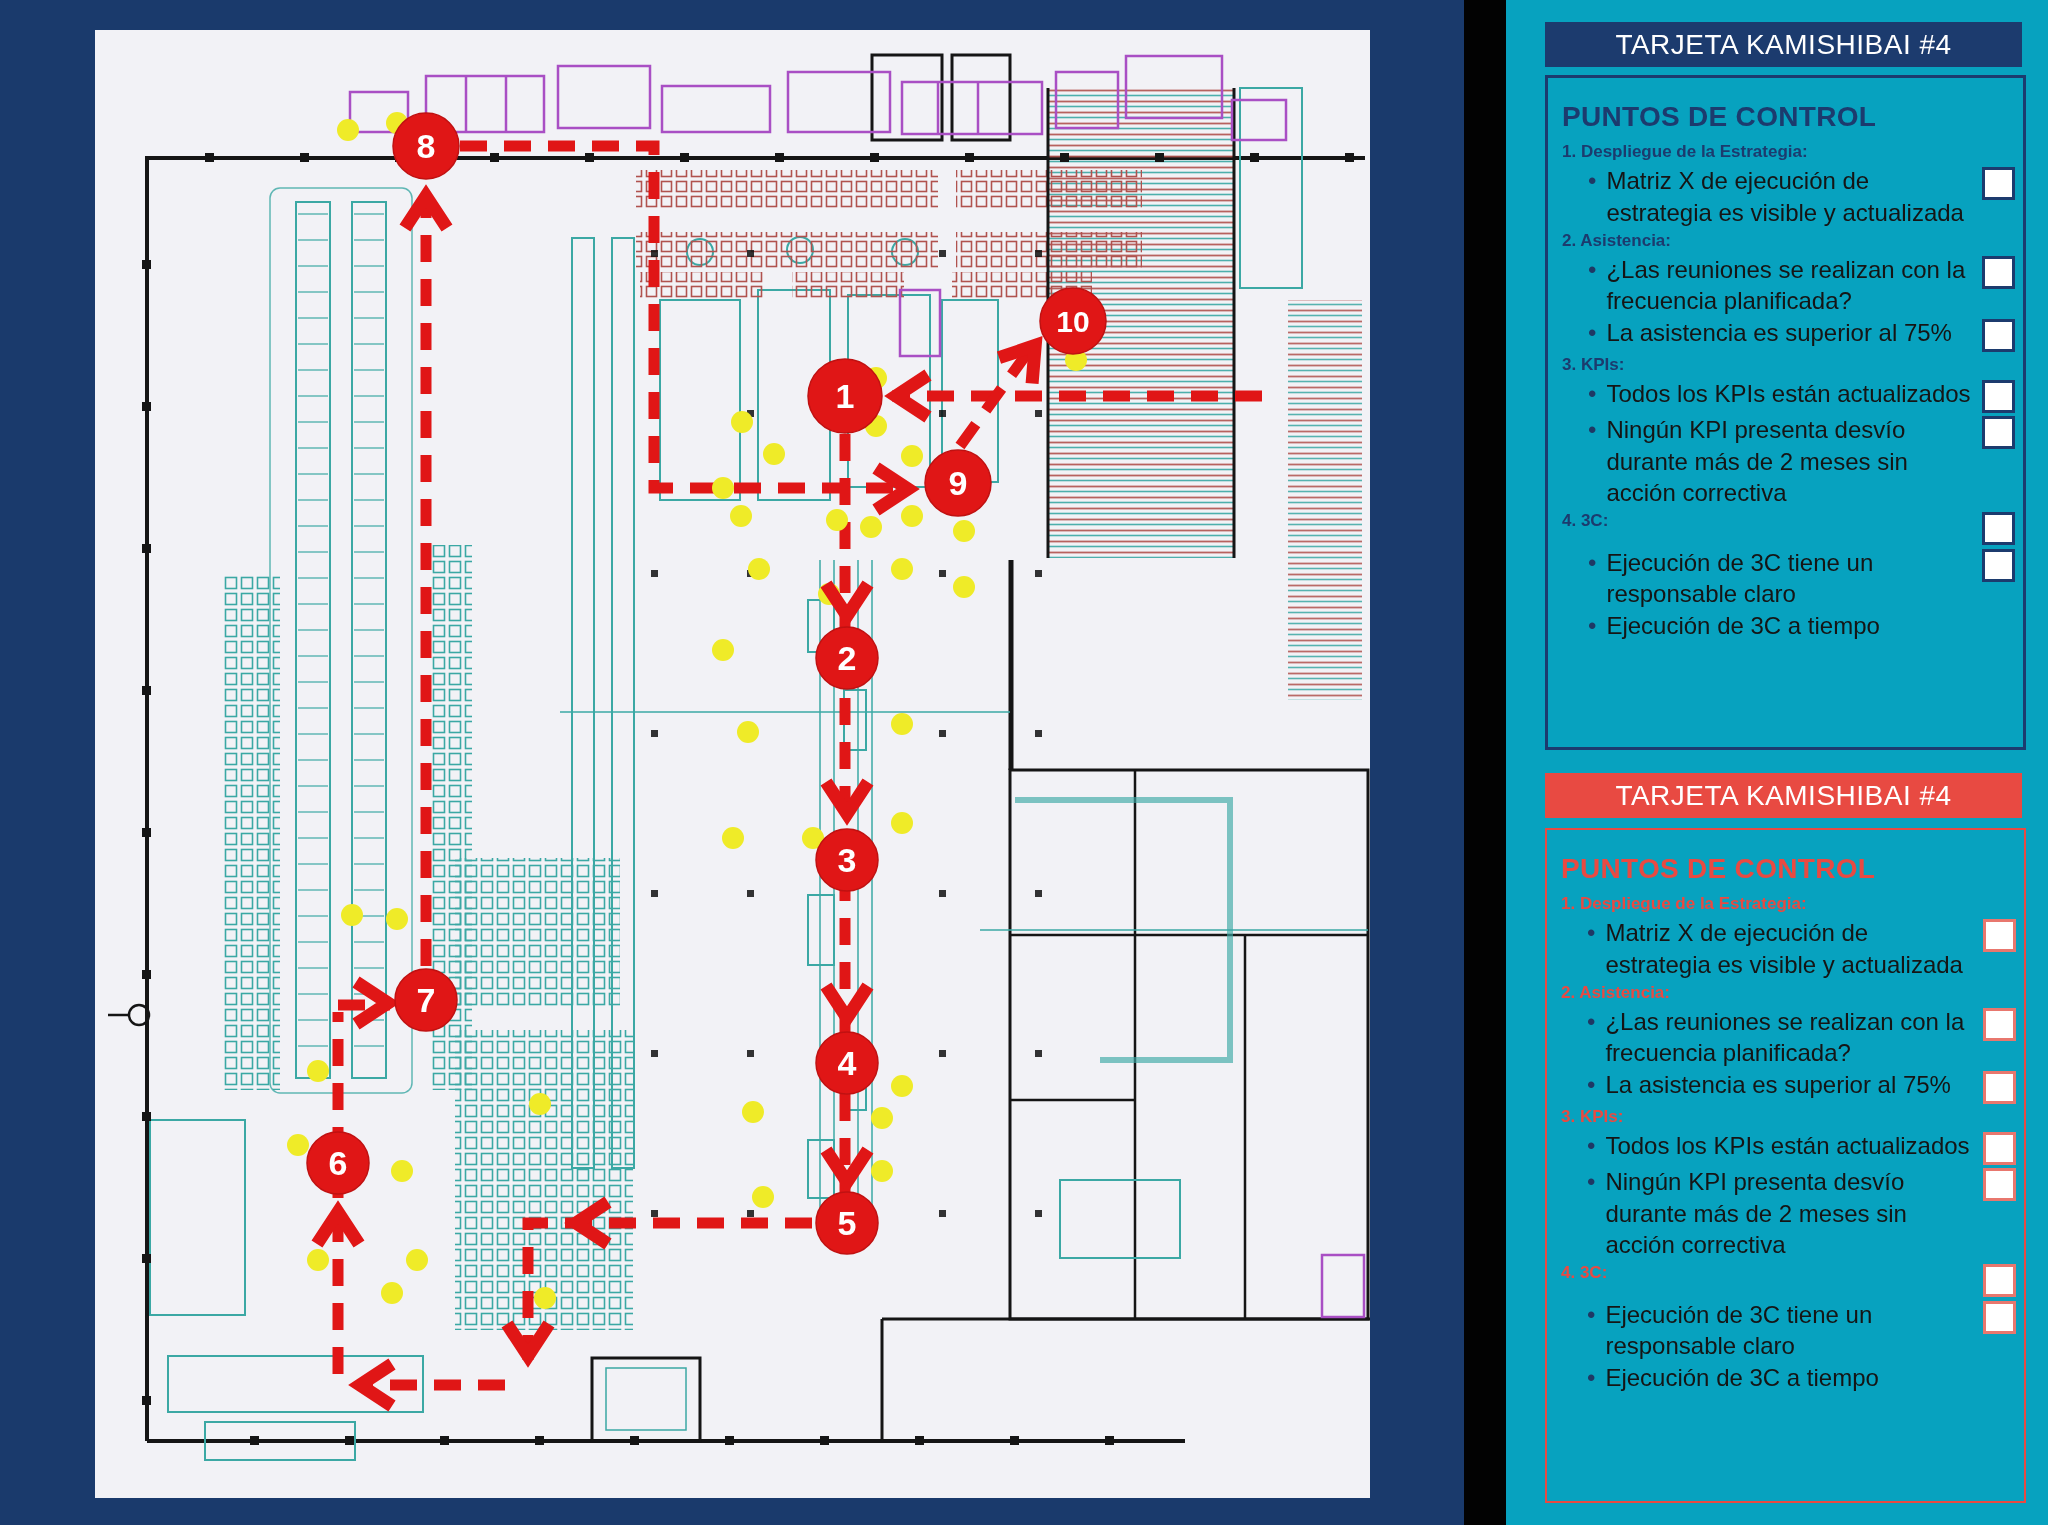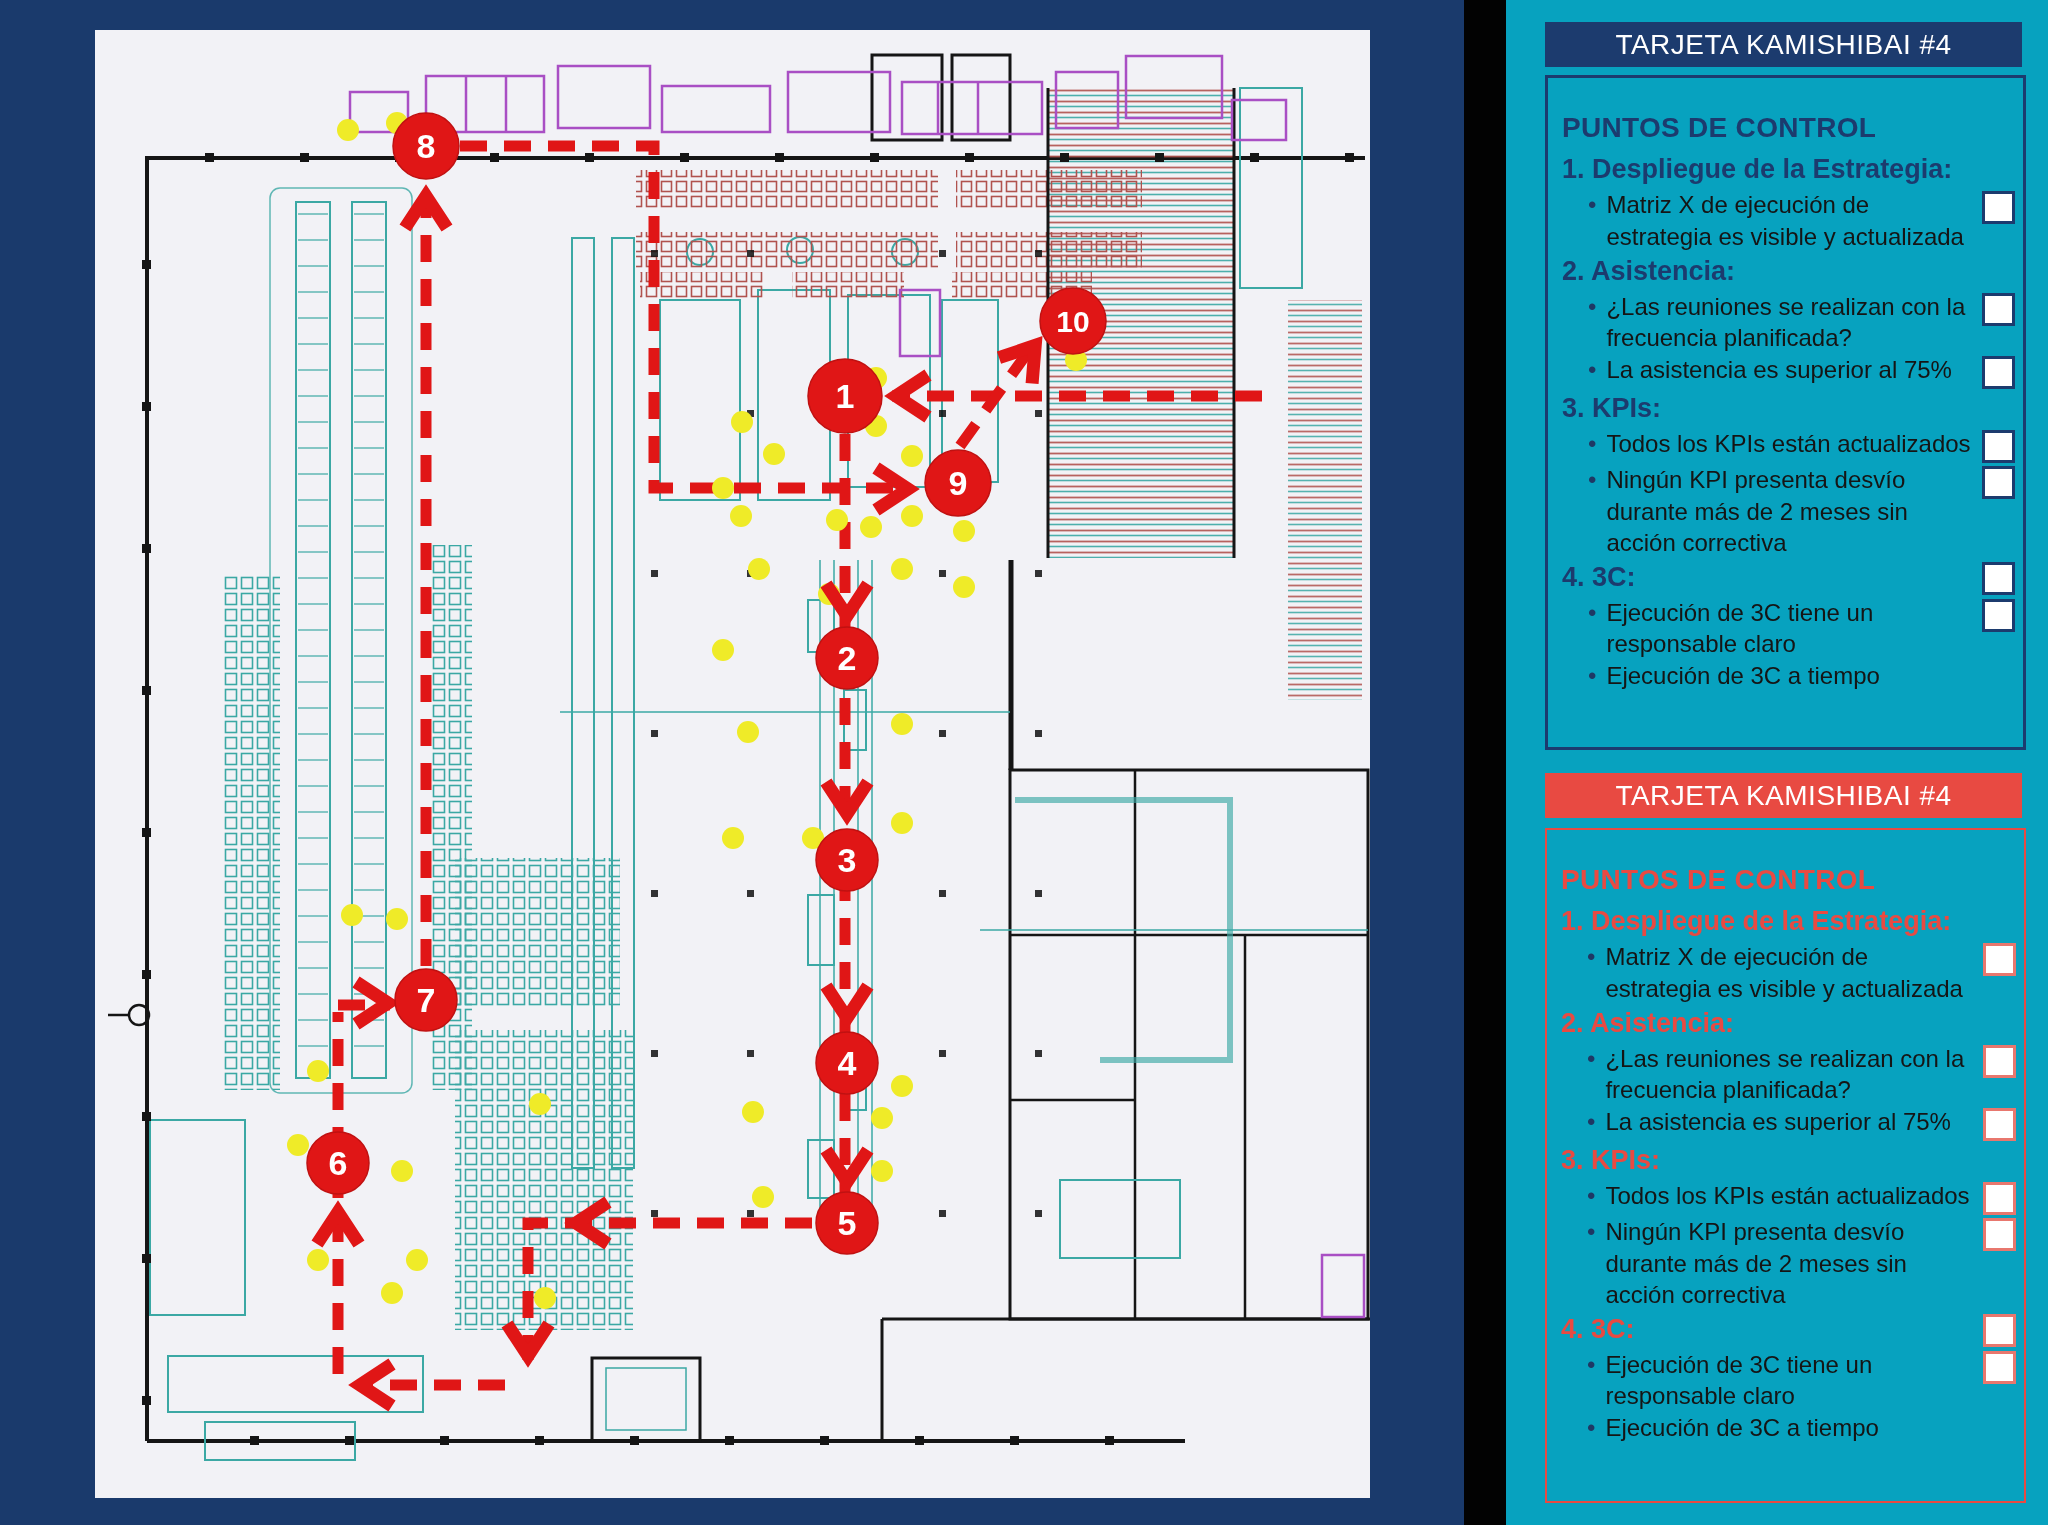--- a/index.html
+++ b/index.html
@@ -11,24 +11,24 @@
   
   .card-header{position:absolute;left:1545px;width:477px;height:45px;display:flex;
       align-items:center;justify-content:center;color:#ffffff;font-weight:400;
       font-size:28px;letter-spacing:.5px;box-sizing:border-box;}
   .card-header.v-blue{top:22px;background:#1C3B6E;}
   .card-header.v-red{top:773px;background:#E84A42;}
   .card-body{position:absolute;left:1545px;width:481px;box-sizing:border-box;
       padding:12px 8px 8px 12px;color:#151515;font-size:24px;line-height:1.3;background:transparent;}
   .card-body.v-blue{top:75px;height:675px;border:3px solid #1C3B6E;}
   .card-body.v-red{top:828px;height:675px;border:2px solid #E84A42;}
-  .card-title{font-weight:700;font-size:28px;margin:20px 0 6px 2px;letter-spacing:.3px;}
+  .card-title{font-weight:700;font-size:28px;margin:9px 0 6px 2px;letter-spacing:.3px;}
   .v-blue .card-title,.v-blue .sec-head{color:#1C3B6E;}
   .v-red .card-title,.v-red .sec-head{color:#E84A42;}
-  .sec-head{font-weight:700;font-size:27px;display:flex;align-items:flex-start;margin:2px 0 2px 2px;}
+  .sec-head{font-weight:700;font-size:17px;display:flex;align-items:flex-start;margin:2px 0 2px 2px;}
   .sec-head .h-txt{flex:1;}
   .item{display:flex;align-items:flex-start;padding-left:28px;margin:1px 0;}
   .bullet{color:#1F3864;font-size:24px;margin-right:10px;line-height:1.3;}
   .item-text{flex:1;max-width:392px;}
   .checkbox{width:33px;height:33px;flex:none;background:#ffffff;box-sizing:border-box;margin-left:6px;margin-top:2px;}
   .cb-blue{border:3px solid #1C3B6E;}
   .cb-red{border:3px solid #E8776E;}
 
   
   svg text.stn{font-family:"Liberation Sans",sans-serif;font-weight:700;fill:#ffffff;}

